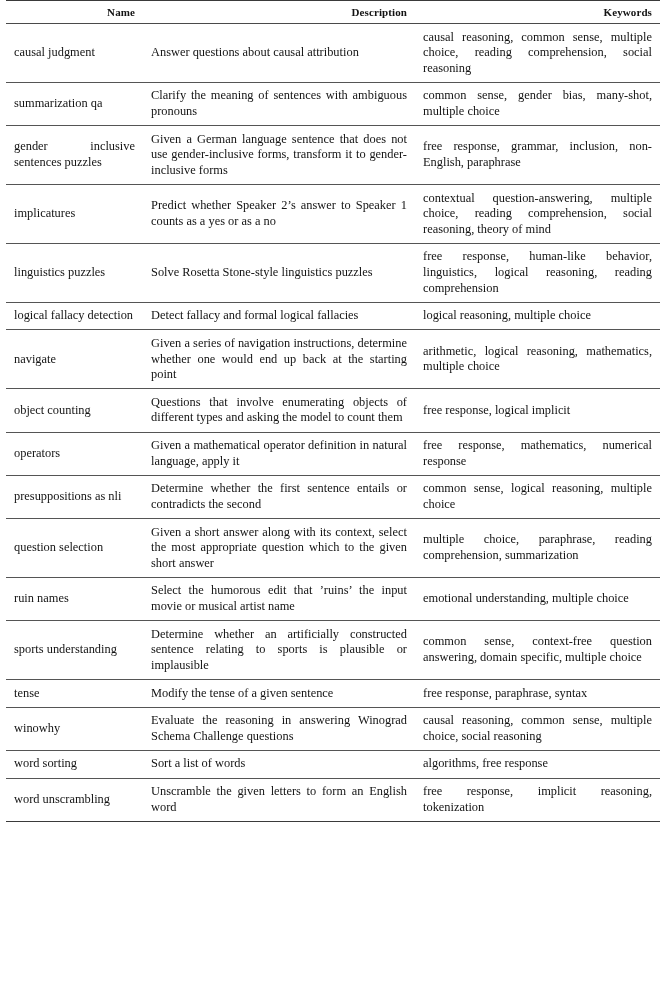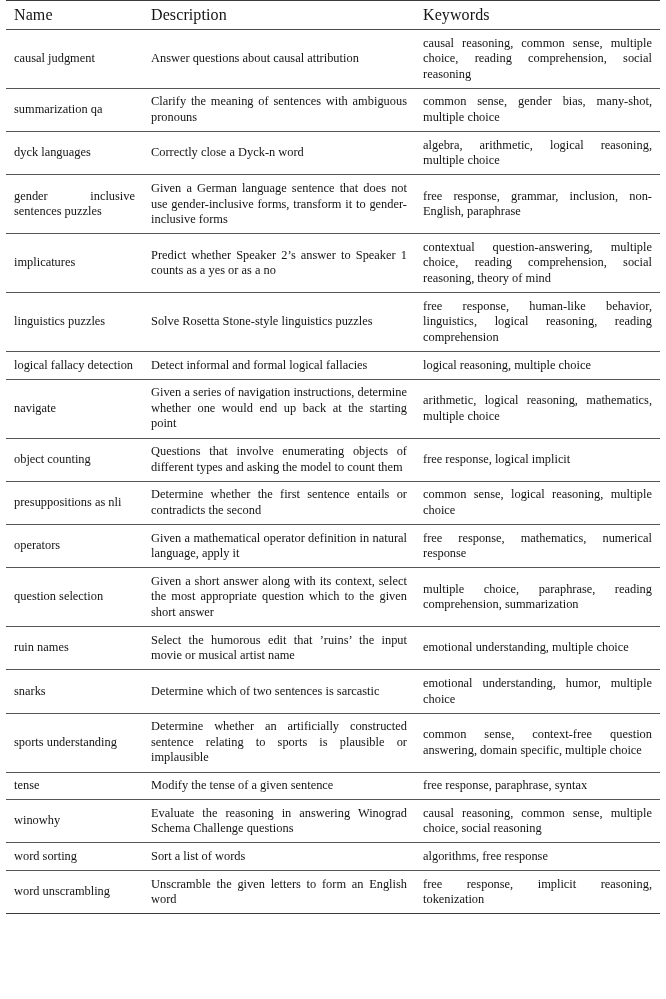--- a/index.html
+++ b/index.html
@@ -27,25 +27,25 @@
     border-collapse: collapse;
     table-layout: fixed;
     font-size: 12.4px;
   }
 
   table.tasks col.c-name  { width: 137px; }
   table.tasks col.c-desc  { width: 272px; }
   table.tasks col.c-keys  { width: 245px; }
 
   thead th {
-    font-weight: normal;
-    text-align: left;
+    font-weight: bold;
+    text-align: right;
     vertical-align: bottom;
     padding: 5px 8px 5px 8px;
-    font-size: 16px;
+    font-size: 11px;
     letter-spacing: 0.1px;
   }
   thead tr.head-row th {
     border-top: 1.6px solid #3a3a3a;
     border-bottom: 1.1px solid #4a4a4a;
   }
 
   tbody td {
     vertical-align: middle;
     padding: 5.5px 8px 5.5px 8px;
@@ -96,78 +96,68 @@
           <td class="cell-name">causal judgment</td>
           <td class="cell-desc">Answer questions about causal attribution</td>
           <td class="cell-keys">causal reasoning, common sense, multiple choice, reading comprehension, social reasoning</td>
         </tr>
         <tr>
           <td class="cell-name">summarization qa</td>
           <td class="cell-desc">Clarify the meaning of sentences with ambiguous pronouns</td>
           <td class="cell-keys">common sense, gender bias, many-shot, multiple choice</td>
         </tr>
         <tr>
-          <td class="cell-name">dyck languages</td>
-          <td class="cell-desc">Correctly close a Dyck-n word</td>
-          <td class="cell-keys">algebra, arithmetic, logical reasoning, multiple choice</td>
-        </tr>
-        <tr>
           <td class="cell-name">gender inclusive sentences puzzles</td>
           <td class="cell-desc">Given a German language sentence that does not use gender-inclusive forms, transform it to gender-inclusive forms</td>
           <td class="cell-keys">free response, grammar, inclusion, non-English, paraphrase</td>
         </tr>
         <tr>
           <td class="cell-name">implicatures</td>
           <td class="cell-desc">Predict whether Speaker 2’s answer to Speaker 1 counts as a yes or as a no</td>
           <td class="cell-keys">contextual question-answering, multiple choice, reading comprehension, social reasoning, theory of mind</td>
         </tr>
         <tr>
           <td class="cell-name">linguistics puzzles</td>
           <td class="cell-desc">Solve Rosetta Stone-style linguistics puzzles</td>
           <td class="cell-keys">free response, human-like behavior, linguistics, logical reasoning, reading comprehension</td>
         </tr>
         <tr>
           <td class="cell-name">logical fallacy detection</td>
-          <td class="cell-desc">Detect informal and formal logical fallacies</td>
+          <td class="cell-desc">Detect fallacy and formal logical fallacies</td>
           <td class="cell-keys">logical reasoning, multiple choice</td>
         </tr>
         <tr>
           <td class="cell-name">navigate</td>
           <td class="cell-desc">Given a series of navigation instructions, determine whether one would end up back at the starting point</td>
           <td class="cell-keys">arithmetic, logical reasoning, mathematics, multiple choice</td>
         </tr>
         <tr>
           <td class="cell-name">object counting</td>
           <td class="cell-desc">Questions that involve enumerating objects of different types and asking the model to count them</td>
           <td class="cell-keys">free response, logical implicit</td>
         </tr>
         <tr>
+          <td class="cell-name">operators</td>
+          <td class="cell-desc">Given a mathematical operator definition in natural language, apply it</td>
+          <td class="cell-keys">free response, mathematics, numerical response</td>
+        </tr>
+        <tr>
           <td class="cell-name">presuppositions as nli</td>
           <td class="cell-desc">Determine whether the first sentence entails or contradicts the second</td>
           <td class="cell-keys">common sense, logical reasoning, multiple choice</td>
-        </tr>
-        <tr>
-          <td class="cell-name">operators</td>
-          <td class="cell-desc">Given a mathematical operator definition in natural language, apply it</td>
-          <td class="cell-keys">free response, mathematics, numerical response</td>
         </tr>
         <tr>
           <td class="cell-name">question selection</td>
           <td class="cell-desc">Given a short answer along with its context, select the most appropriate question which to the given short answer</td>
           <td class="cell-keys">multiple choice, paraphrase, reading comprehension, summarization</td>
         </tr>
         <tr>
           <td class="cell-name">ruin names</td>
           <td class="cell-desc">Select the humorous edit that ’ruins’ the input movie or musical artist name</td>
           <td class="cell-keys">emotional understanding, multiple choice</td>
-        </tr>
-        <tr>
-          <td class="cell-name">snarks</td>
-          <td class="cell-desc">Determine which of two sentences is sarcastic</td>
-          <td class="cell-keys">emotional understanding, humor, multiple choice</td>
         </tr>
         <tr>
           <td class="cell-name">sports understanding</td>
           <td class="cell-desc">Determine whether an artificially constructed sentence relating to sports is plausible or implausible</td>
           <td class="cell-keys">common sense, context-free question answering, domain specific, multiple choice</td>
         </tr>
         <tr>
           <td class="cell-name">tense</td>
           <td class="cell-desc">Modify the tense of a given sentence</td>
           <td class="cell-keys">free response, paraphrase, syntax</td>

